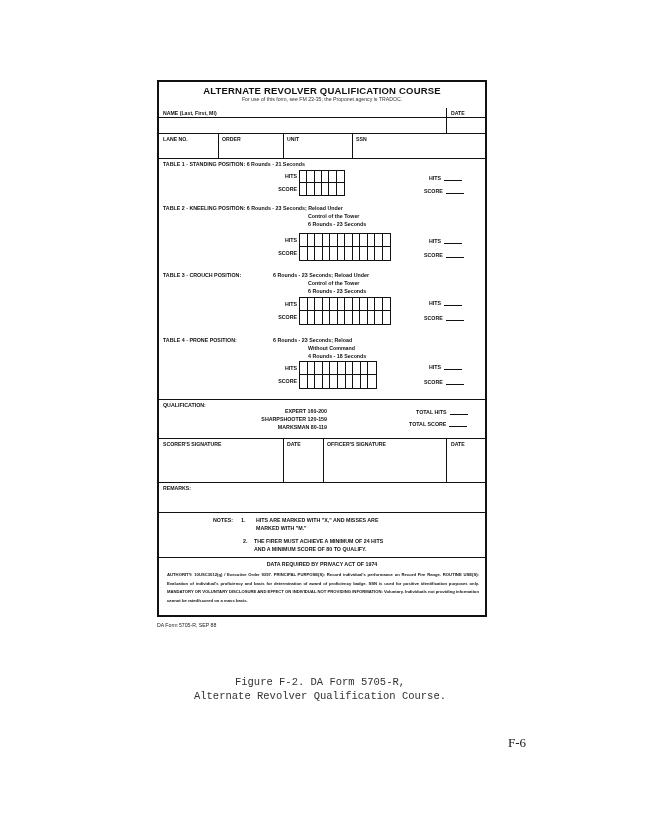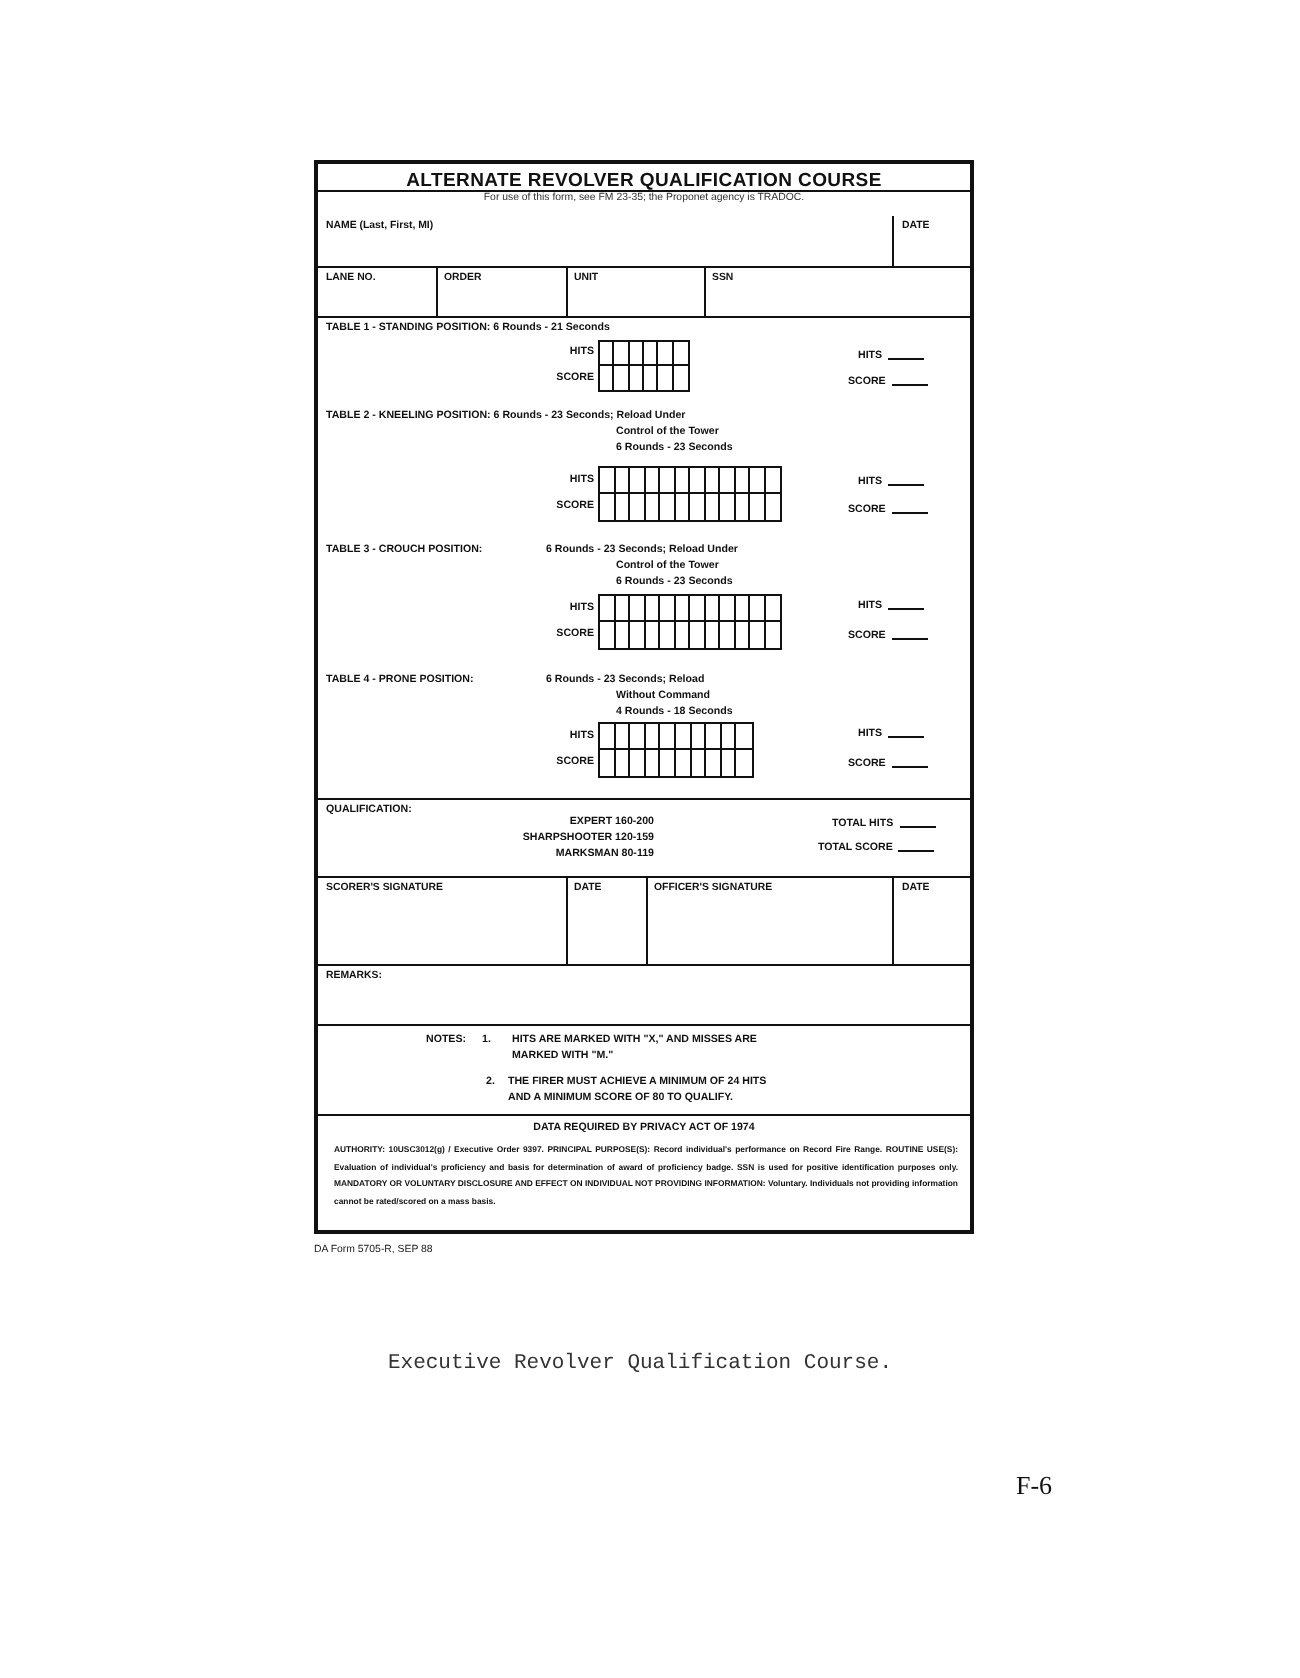--- a/index.html
+++ b/index.html
@@ -18,21 +18,21 @@
   .priv { position:absolute; left:8px; right:6px; font-size:4.2px; font-weight:bold; line-height:8.6px; text-align:justify; }
   .formno { position:absolute; left:157px; top:622px; font-size:5.2px; color:#222; }
   .caption { position:absolute; left:140px; top:675px; width:360px; text-align:center; font-family:"Liberation Mono", monospace; font-size:10.5px; color:#333; line-height:14px; }
   .pagenum { position:absolute; left:508px; top:735px; font-family:"Liberation Serif", serif; font-size:13px; color:#111; }
 </style>
 </head>
 <body>
 
 <div class="form">
 
-  <div class="row" style="top:0;height:14px;">
+  <div class="row" style="top:0;height:36px;">
     <div class="title">ALTERNATE REVOLVER QUALIFICATION COURSE</div>
     <div class="subtitle">For use of this form, see FM 23-35; the Proponet agency is TRADOC.</div>
   </div>
 
   <div class="row" style="top:26px;height:26px;">
     <span class="lbl" style="left:4px;top:2px;">NAME (Last, First, MI)</span>
     <div class="vline" style="left:287px;"></div>
     <span class="lbl" style="left:292px;top:2px;">DATE</span>
   </div>
 
@@ -204,16 +204,17 @@
 
   <div style="position:absolute;left:0;right:0;top:476px;bottom:0;">
     <div class="t" style="left:0;right:0;top:3px;text-align:center;">DATA REQUIRED BY PRIVACY ACT OF 1974</div>
     <div class="priv" style="top:13px;">AUTHORITY: 10USC3012(g) / Executive Order 9397. PRINCIPAL PURPOSE(S): Record individual's performance on Record Fire Range. ROUTINE USE(S): Evaluation of individual's proficiency and basis for determination of award of proficiency badge. SSN is used for positive identification purposes only. MANDATORY OR VOLUNTARY DISCLOSURE AND EFFECT ON INDIVIDUAL NOT PROVIDING INFORMATION: Voluntary. Individuals not providing information cannot be rated/scored on a mass basis.</div>
   </div>
 </div>
 
 <div class="formno">DA Form 5705-R, SEP 88</div>
 
 <div class="caption">
-  <div>Executive Revolver Qualification Course.</div>
+  <div>Figure F-2. DA Form 5705-R,</div>
+  <div>Alternate Revolver Qualification Course.</div>
 </div>
 
 <div class="pagenum">F-6</div>
 
 </body></html>

